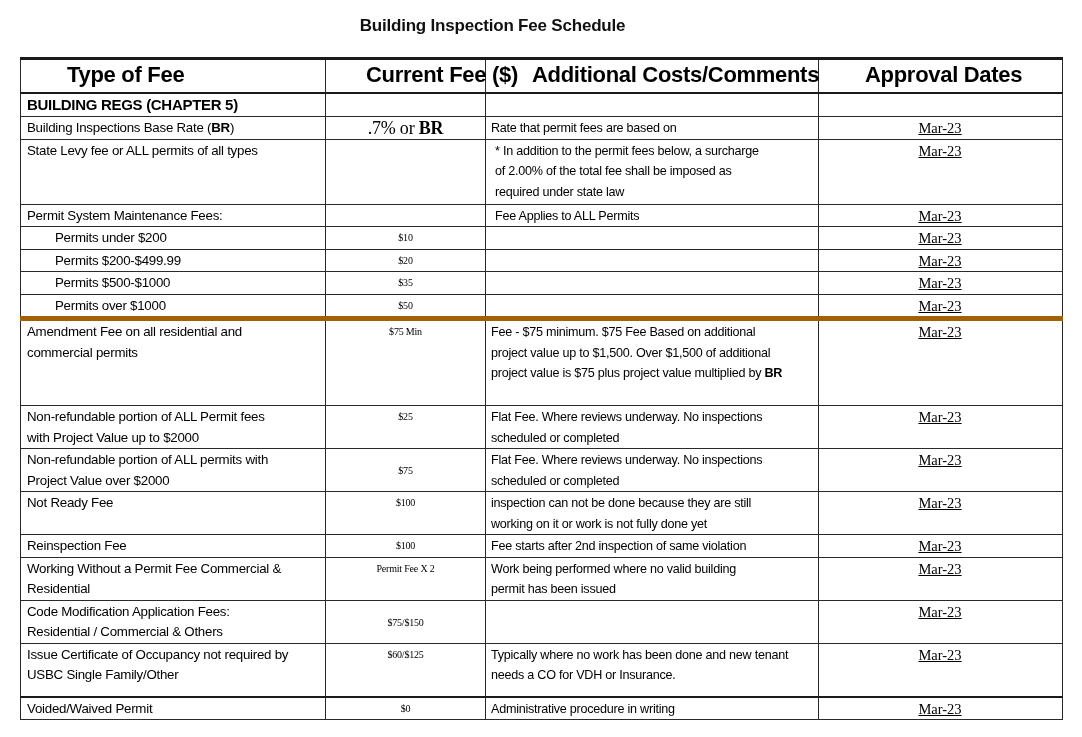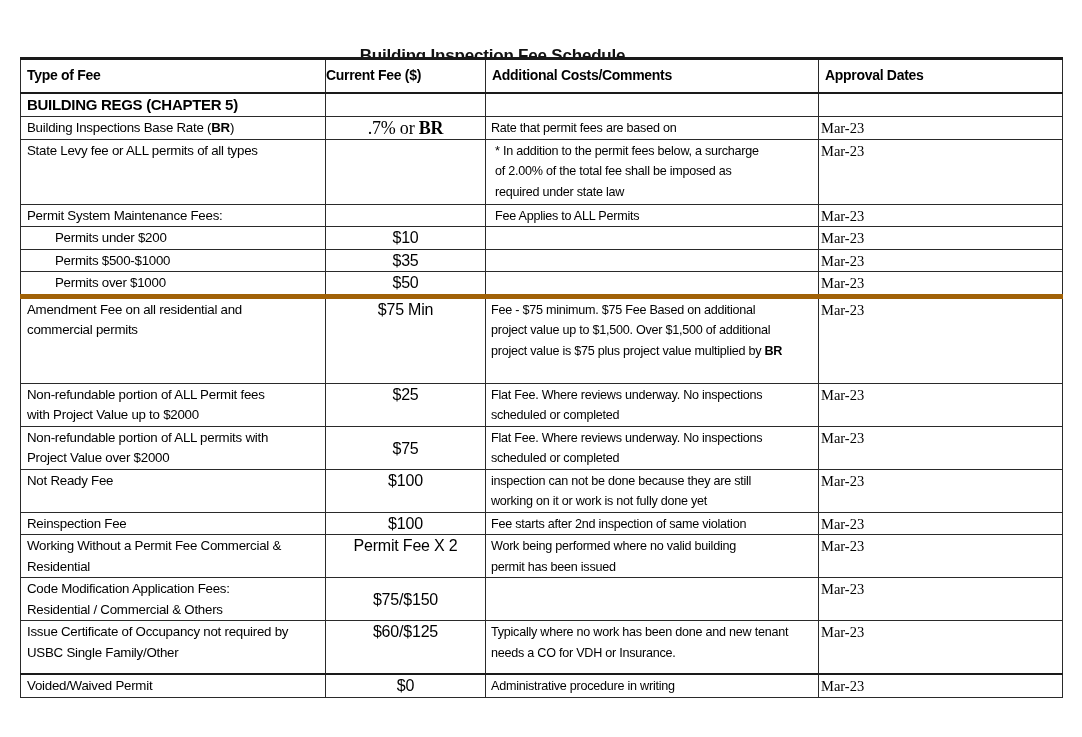--- a/index.html
+++ b/index.html
@@ -21,21 +21,21 @@
     position: relative;
     width: 1082px;
     height: 737px;
     background: #ffffff;
   }
 
   
   .doc-title {
     position: absolute;
     left: 0;
-    top: 46px;
+    top: 16px;
     width: 985px;
     text-align: center;
     font-family: "Liberation Sans", sans-serif;
     font-weight: bold;
     font-size: 17px;
     letter-spacing: -0.2px;
     color: #111111;
   }
 
   
@@ -69,25 +69,26 @@
 
   
   tr.head-row td {
     border-top: 3px solid #1a1a1a;
     border-bottom: 2px solid #1a1a1a;
     height: 32px;
   }
   .hdr {
     font-family: "Liberation Sans", sans-serif;
     font-weight: bold;
-    font-size: 14px;
+    font-size: 22px;
     line-height: 30px;
     padding: 0 0 0 6px;
     letter-spacing: -0.3px;
     white-space: nowrap;
+    margin-left: 40px;
   }
   .hdr.center { padding-left: 0; }
 
   
   tr.section-row td { height: 22px; }
   .section-label {
     font-family: "Liberation Sans", sans-serif;
     font-weight: bold;
     font-size: 15px;
     line-height: 21px;
@@ -100,22 +101,22 @@
   .c-type {
     font-family: "Liberation Sans", sans-serif;
     font-size: 13.3px;
     line-height: 20.5px;
     padding: 1px 3px 0 6px;
     letter-spacing: -0.25px;
   }
   .c-type.indent { padding-left: 34px; }
 
   .c-fee {
-    font-family: Liberation Sans, sans-serif;
-    font-size: 16px;
+    font-family: Liberation Serif, serif;
+    font-size: 10px;
     line-height: 20.5px;
     text-align: center;
     padding: 1px 2px 0 2px;
     letter-spacing: -0.2px;
   }
   .c-fee.serif {
     font-family: "Liberation Serif", serif;
     font-size: 18px;
   }
   .c-fee.mid { padding-top: 12px; }
@@ -126,23 +127,24 @@
     line-height: 20.5px;
     padding: 1px 4px 0 5px;
     letter-spacing: -0.25px;
   }
   .c-comment.pad { padding-left: 9px; }
 
   .c-date {
     font-family: "Liberation Serif", serif;
     font-size: 14.5px;
     line-height: 20px;
-    text-align: left;
+    text-align: center;
     padding: 1px 3px 0 2px;
     white-space: nowrap;
+    text-decoration: underline;
   }
 
   b.br { font-weight: bold; }
   .c-fee.serif b.br { font-family: "Liberation Serif", serif; }
 
   
   tr.thick-top td { border-top: 2px solid #1a1a1a; }
   tr.thick-bottom td { border-bottom: 5px solid #a16207; }
 </style>
 </head>
@@ -250,20 +252,34 @@
             </td>
           <td>
               <div class="c-comment"></div>
             </td>
           <td>
               <div class="c-date">Mar-23</div>
             </td>
         </tr>
         <tr>
           <td>
+              <div class="c-type indent">Permits $200-$499.99</div>
+            </td>
+          <td>
+              <div class="c-fee">$20</div>
+            </td>
+          <td>
+              <div class="c-comment"></div>
+            </td>
+          <td>
+              <div class="c-date">Mar-23</div>
+            </td>
+        </tr>
+        <tr>
+          <td>
               <div class="c-type indent">Permits $500-$1000</div>
             </td>
           <td>
               <div class="c-fee">$35</div>
             </td>
           <td>
               <div class="c-comment"></div>
             </td>
           <td>
               <div class="c-date">Mar-23</div>

